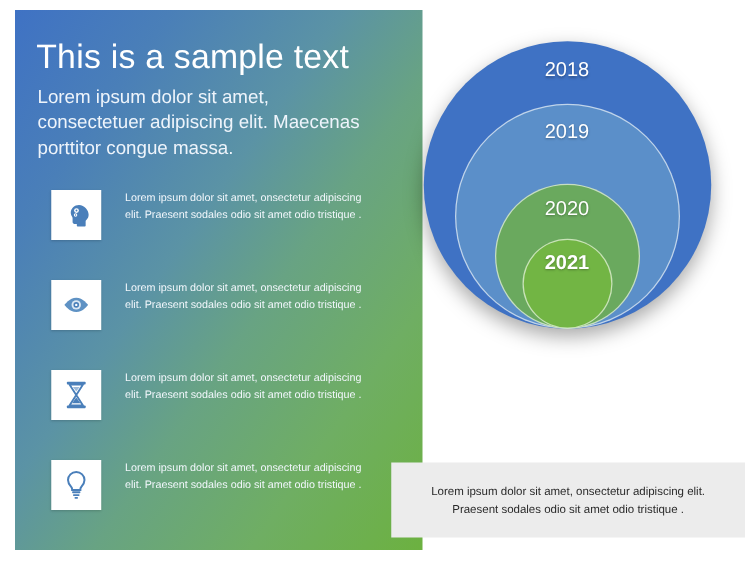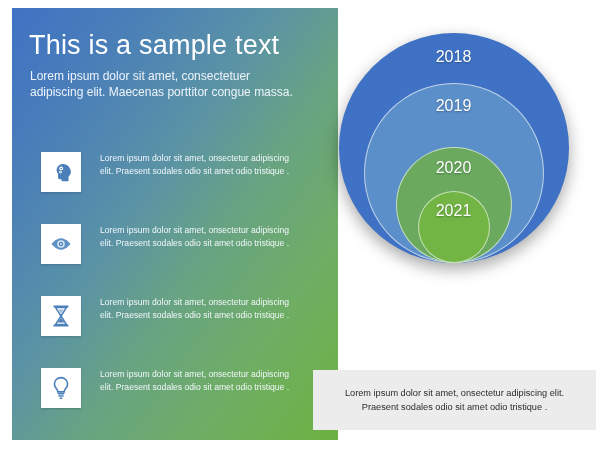--- a/index.html
+++ b/index.html
@@ -36,21 +36,21 @@
     color: #ffffff;
     letter-spacing: 0.2px;
     white-space: nowrap;
   }
 
   #page-subheading {
     position: absolute;
     left: 18px;
     top: 60px;
     width: 270px;
-    font-size: 12px;
+    font-size: 15px;
     line-height: 1.35;
     color: #eef4fb;
   }
 
   
   #feature-list {
     position: absolute;
     left: 0;
     top: 140px;
     width: 307px;
@@ -134,21 +134,21 @@
   }
   #ring-2020 .ring-label { margin-top: 12px; }
   #ring-2021 {
     width: 72px;
     height: 72px;
     bottom: 20px;
     background: #72b544;
     border: 1px solid rgba(255,255,255,0.62);
     box-sizing: border-box;
   }
-  #ring-2021 .ring-label { margin-top: 11px; }
+  #ring-2021 .ring-label { margin-top: 11px; font-weight: bold; }
 
   
   #caption-box {
     position: absolute;
     left: 313px;
     top: 370px;
     width: 283px;
     height: 60px;
     background: #ececec;
     display: flex;

